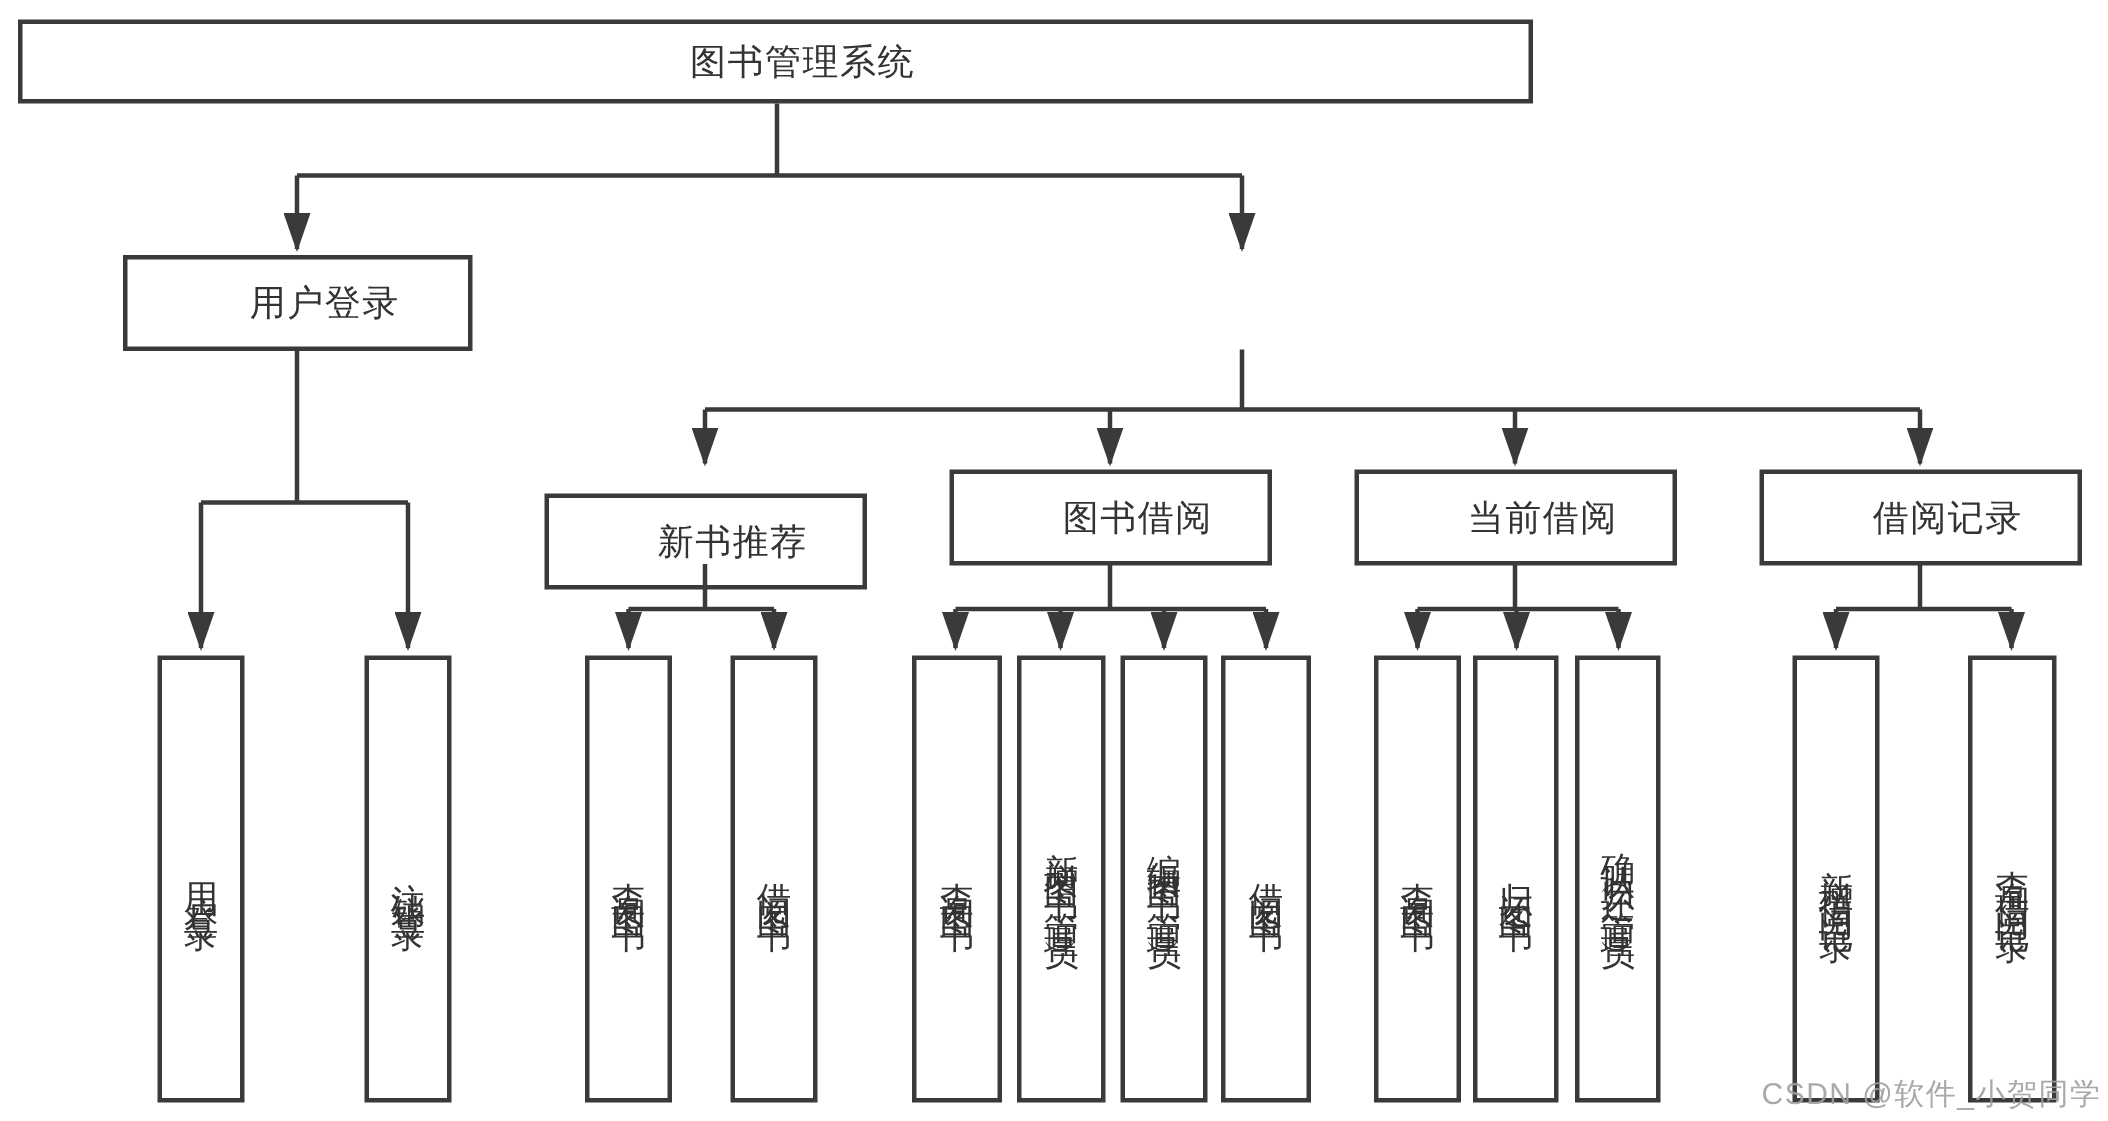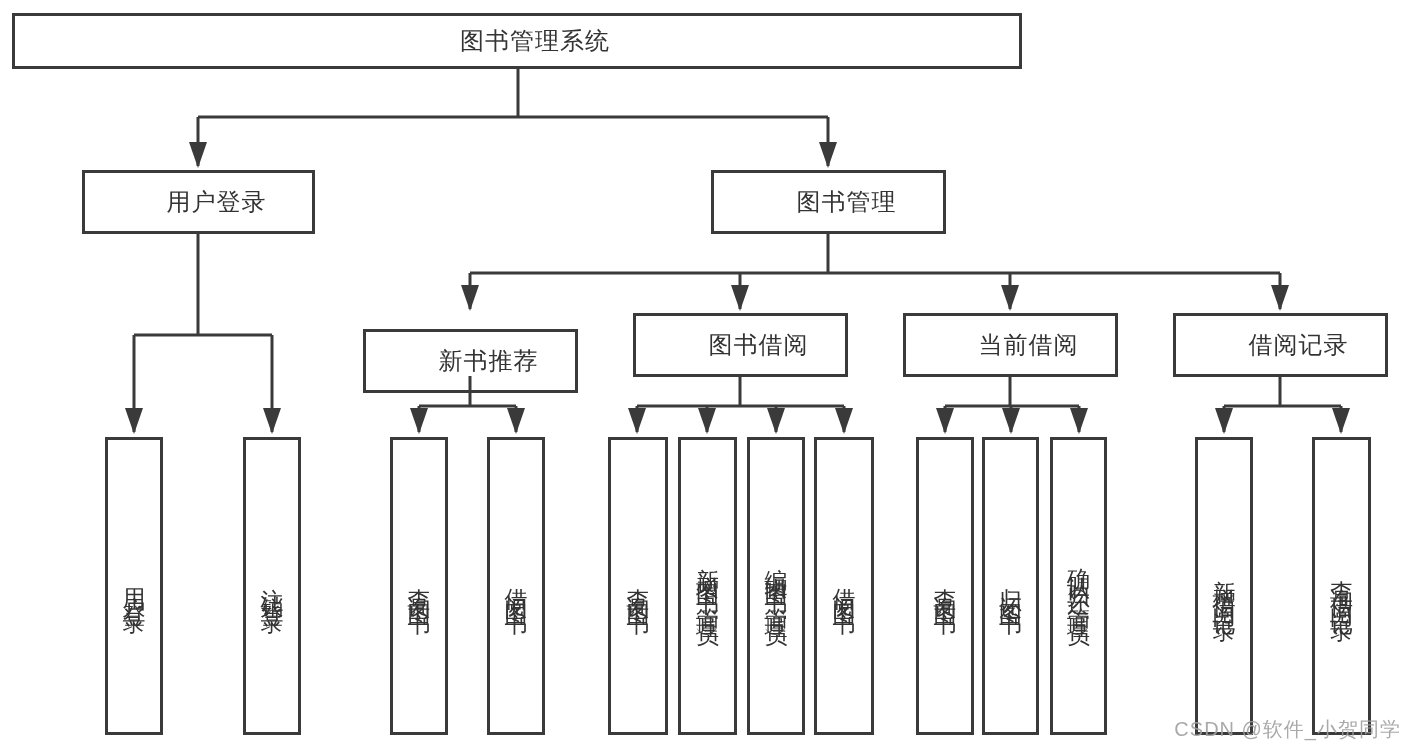--- a/index.html
+++ b/index.html
@@ -105,21 +105,20 @@
 
       <path d="M1280,376 V406 M1224,406 H1341"></path>
       <path d="M1224,406 V432" marker-end="url(#arrow)"></path>
       <path d="M1341,406 V432" marker-end="url(#arrow)"></path>
     </g>
   </svg>
 
   <div class="node h-node" style="left:12px; top:13px; width:1010px; height:56px;">图书管理系统</div>
 
   <div class="node h-node" style="left:82px; top:170px; width:233px; height:64px;">用户登录</div>
-  <div class="node h-node" style="left:711px; top:170px; width:235px; height:64px;">图书管理</div>
 
   <div class="node h-node" style="left:363px; top:329px; width:215px; height:64px;">新书推荐</div>
   <div class="node h-node" style="left:903px; top:313px; width:215px; height:64px;">当前借阅</div>
   <div class="node h-node" style="left:633px; top:313px; width:215px; height:64px;">图书借阅</div>
   <div class="node h-node" style="left:1173px; top:313px; width:215px; height:64px;">借阅记录</div>
 
   <div class="node leaf" style="left:105px; top:437px; width:58px; height:298px;">
     <span class="vtext">用户登录</span>
   </div>
   <div class="node leaf" style="left:243px; top:437px; width:58px; height:298px;">

